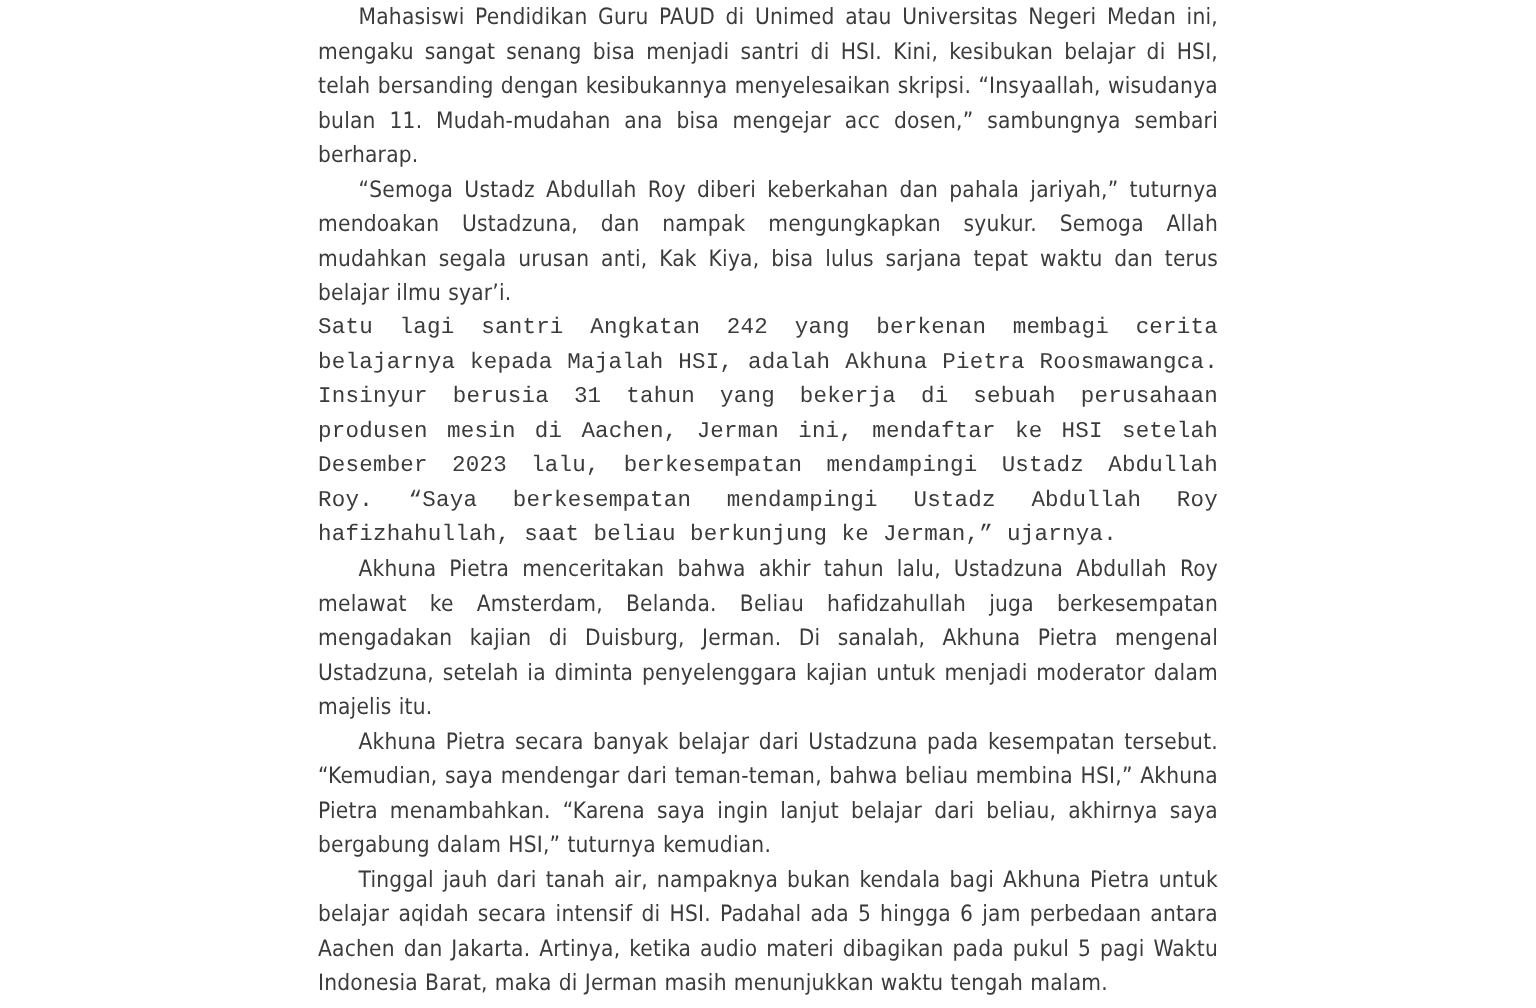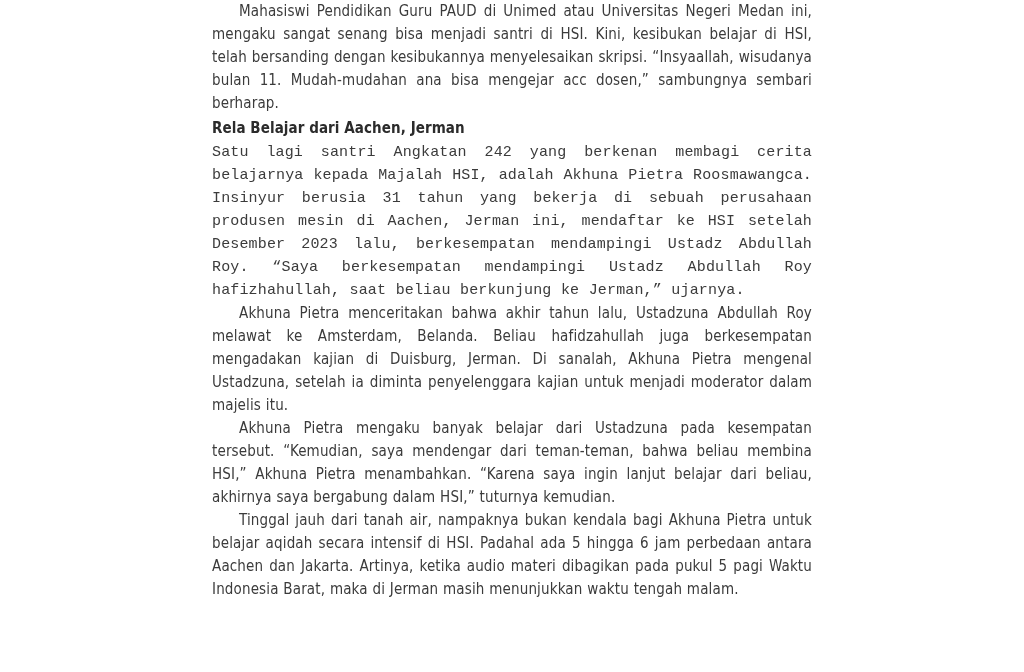--- a/index.html
+++ b/index.html
@@ -77,25 +77,25 @@
   }
 </style>
 </head>
 <body>
 
 <div class="page">
   <article class="article">
 
     <p class="body-text indent">Mahasiswi Pendidikan Guru PAUD di Unimed atau Universitas Negeri Medan ini, mengaku sangat senang bisa menjadi santri di HSI. Kini, kesibukan belajar di HSI, telah bersanding dengan kesibukannya menyelesaikan skripsi. “Insyaallah, wisudanya bulan 11. Mudah-mudahan ana bisa mengejar acc dosen,” sambungnya sembari berharap.</p>
 
+    <p class="body-text indent">“Semoga Ustadz Abdullah Roy diberi keberkahan dan pahala jariyah,” tuturnya mendoakan Ustadzuna, dan nampak mengungkapkan syukur. Semoga Allah mudahkan segala urusan anti, Kak Kiya, bisa lulus sarjana tepat waktu dan terus belajar ilmu syar’i.</p>
 
-    <h2 class="subheading">Rela Belajar dari Aachen, Jerman</h2>
 
     <p class="body-text no-indent">Satu lagi santri Angkatan 242 yang berkenan membagi cerita belajarnya kepada Majalah HSI, adalah Akhuna Pietra Roosmawangca. Insinyur berusia 31 tahun yang bekerja di sebuah perusahaan produsen mesin di Aachen, Jerman ini, mendaftar ke HSI setelah Desember 2023 lalu, berkesempatan mendampingi Ustadz Abdullah Roy. “Saya berkesempatan mendampingi Ustadz Abdullah Roy hafizhahullah, saat beliau berkunjung ke Jerman,” ujarnya.</p>
 
     <p class="body-text indent">Akhuna Pietra menceritakan bahwa akhir tahun lalu, Ustadzuna Abdullah Roy melawat ke Amsterdam, Belanda. Beliau hafidzahullah juga berkesempatan mengadakan kajian di Duisburg, Jerman. Di sanalah, Akhuna Pietra mengenal Ustadzuna, setelah ia diminta penyelenggara kajian untuk menjadi moderator dalam majelis itu.</p>
 
-    <p class="body-text indent">Akhuna Pietra mengaku banyak belajar dari Ustadzuna pada kesempatan tersebut. “Kemudian, saya mendengar dari teman-teman, bahwa beliau membina HSI,” Akhuna Pietra menambahkan. “Karena saya ingin lanjut belajar dari beliau, akhirnya saya bergabung dalam HSI,” tuturnya kemudian.</p>
+    <p class="body-text indent">Akhuna Pietra secara banyak belajar dari Ustadzuna pada kesempatan tersebut. “Kemudian, saya mendengar dari teman-teman, bahwa beliau membina HSI,” Akhuna Pietra menambahkan. “Karena saya ingin lanjut belajar dari beliau, akhirnya saya bergabung dalam HSI,” tuturnya kemudian.</p>
 
     <p class="body-text indent clipped">Tinggal jauh dari tanah air, nampaknya bukan kendala bagi Akhuna Pietra untuk belajar aqidah secara intensif di HSI. Padahal ada 5 hingga 6 jam perbedaan antara Aachen dan Jakarta. Artinya, ketika audio materi dibagikan pada pukul 5 pagi Waktu Indonesia Barat, maka di Jerman masih menunjukkan waktu tengah malam.</p>
 
   </article>
 </div>
 
 </body></html>

